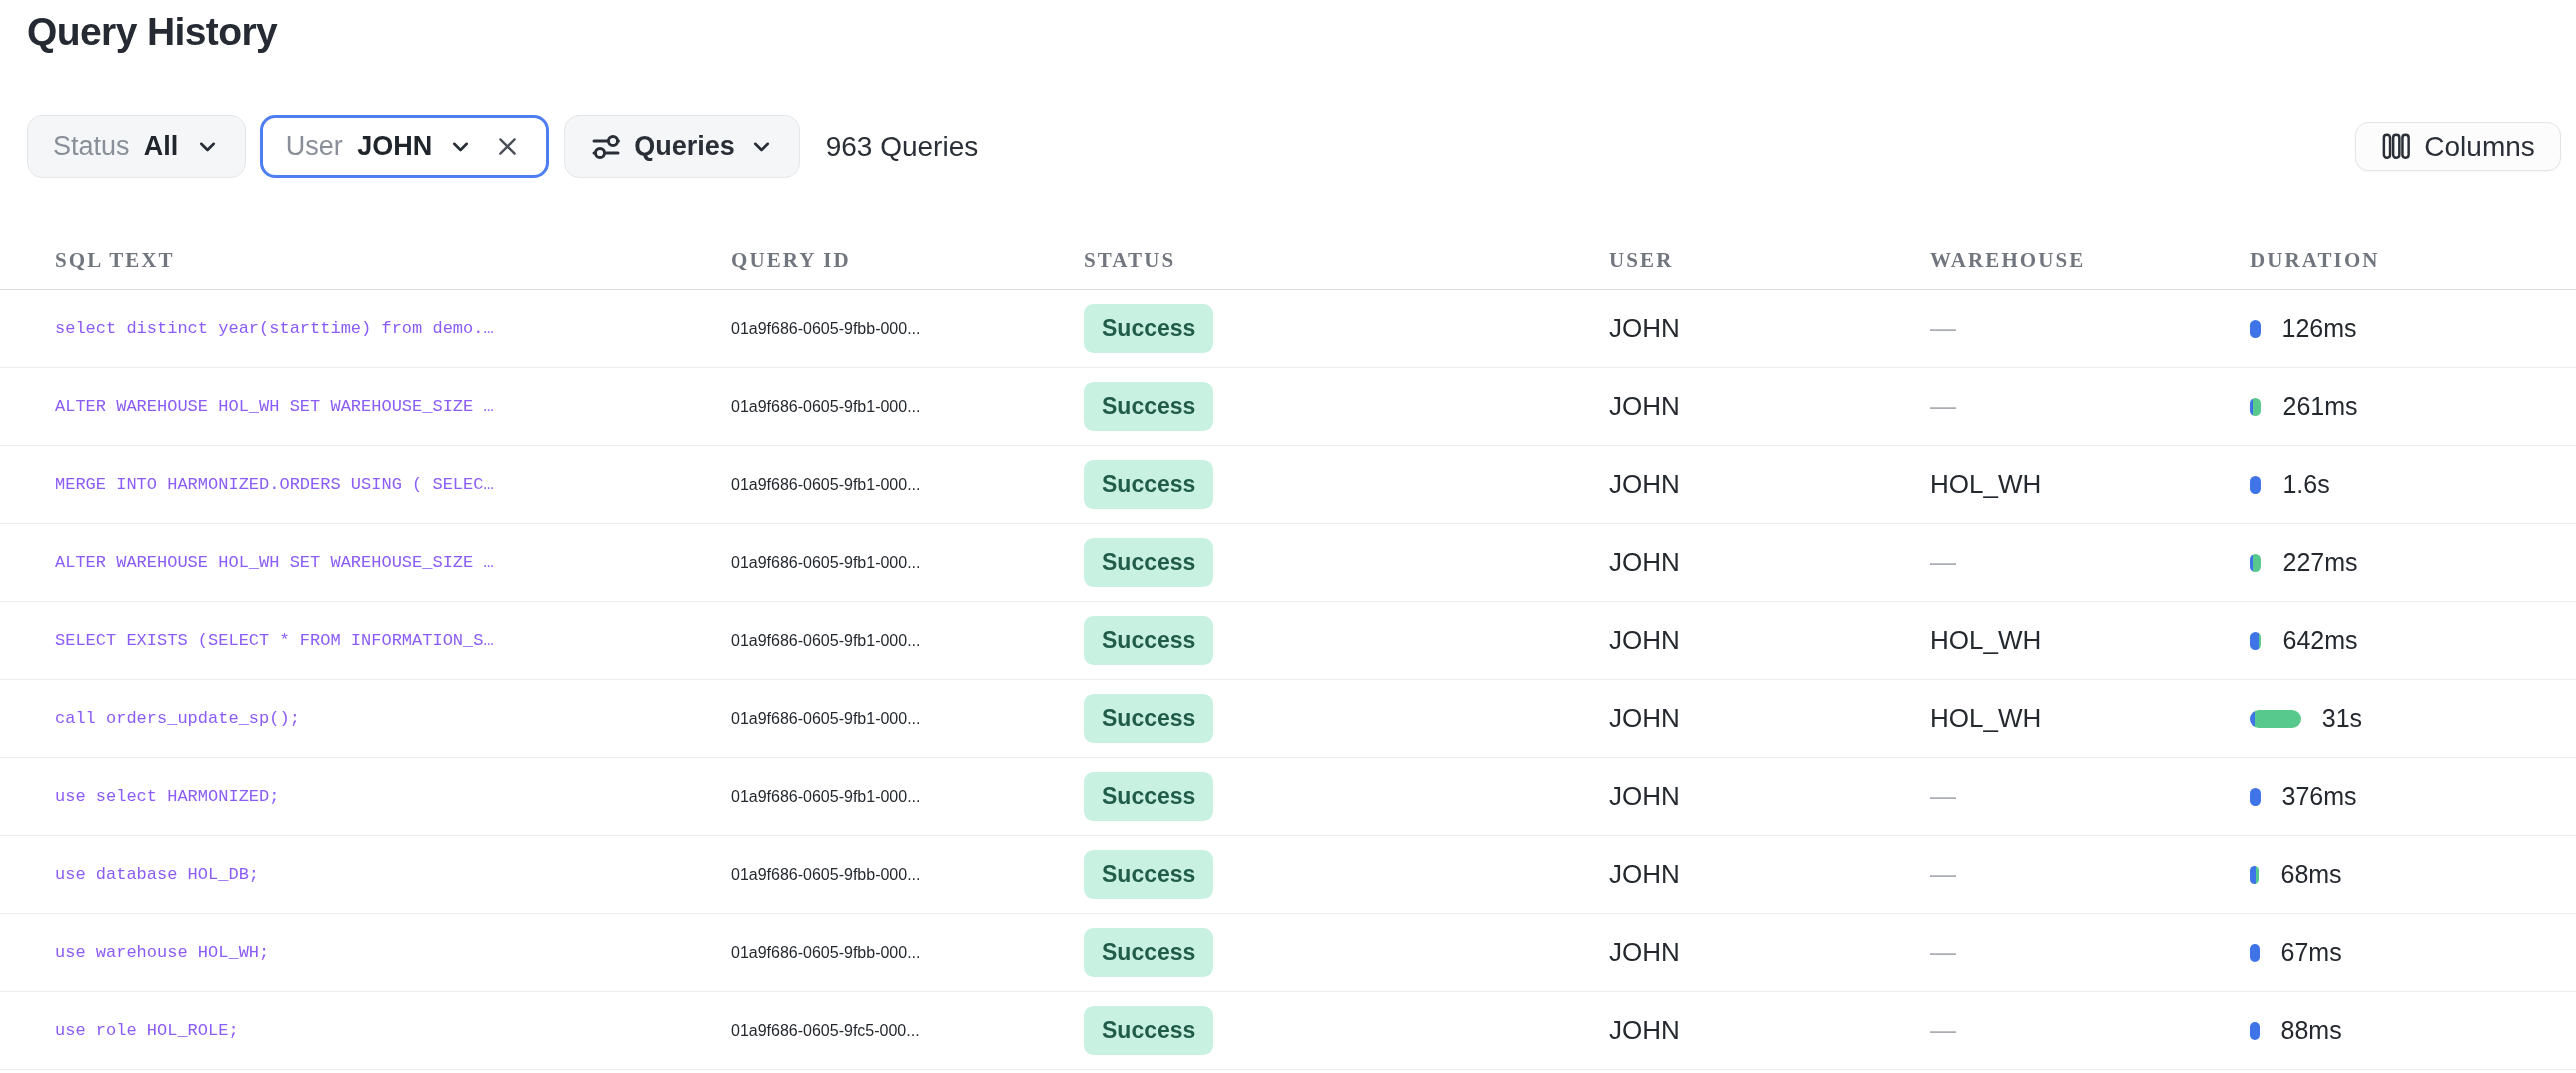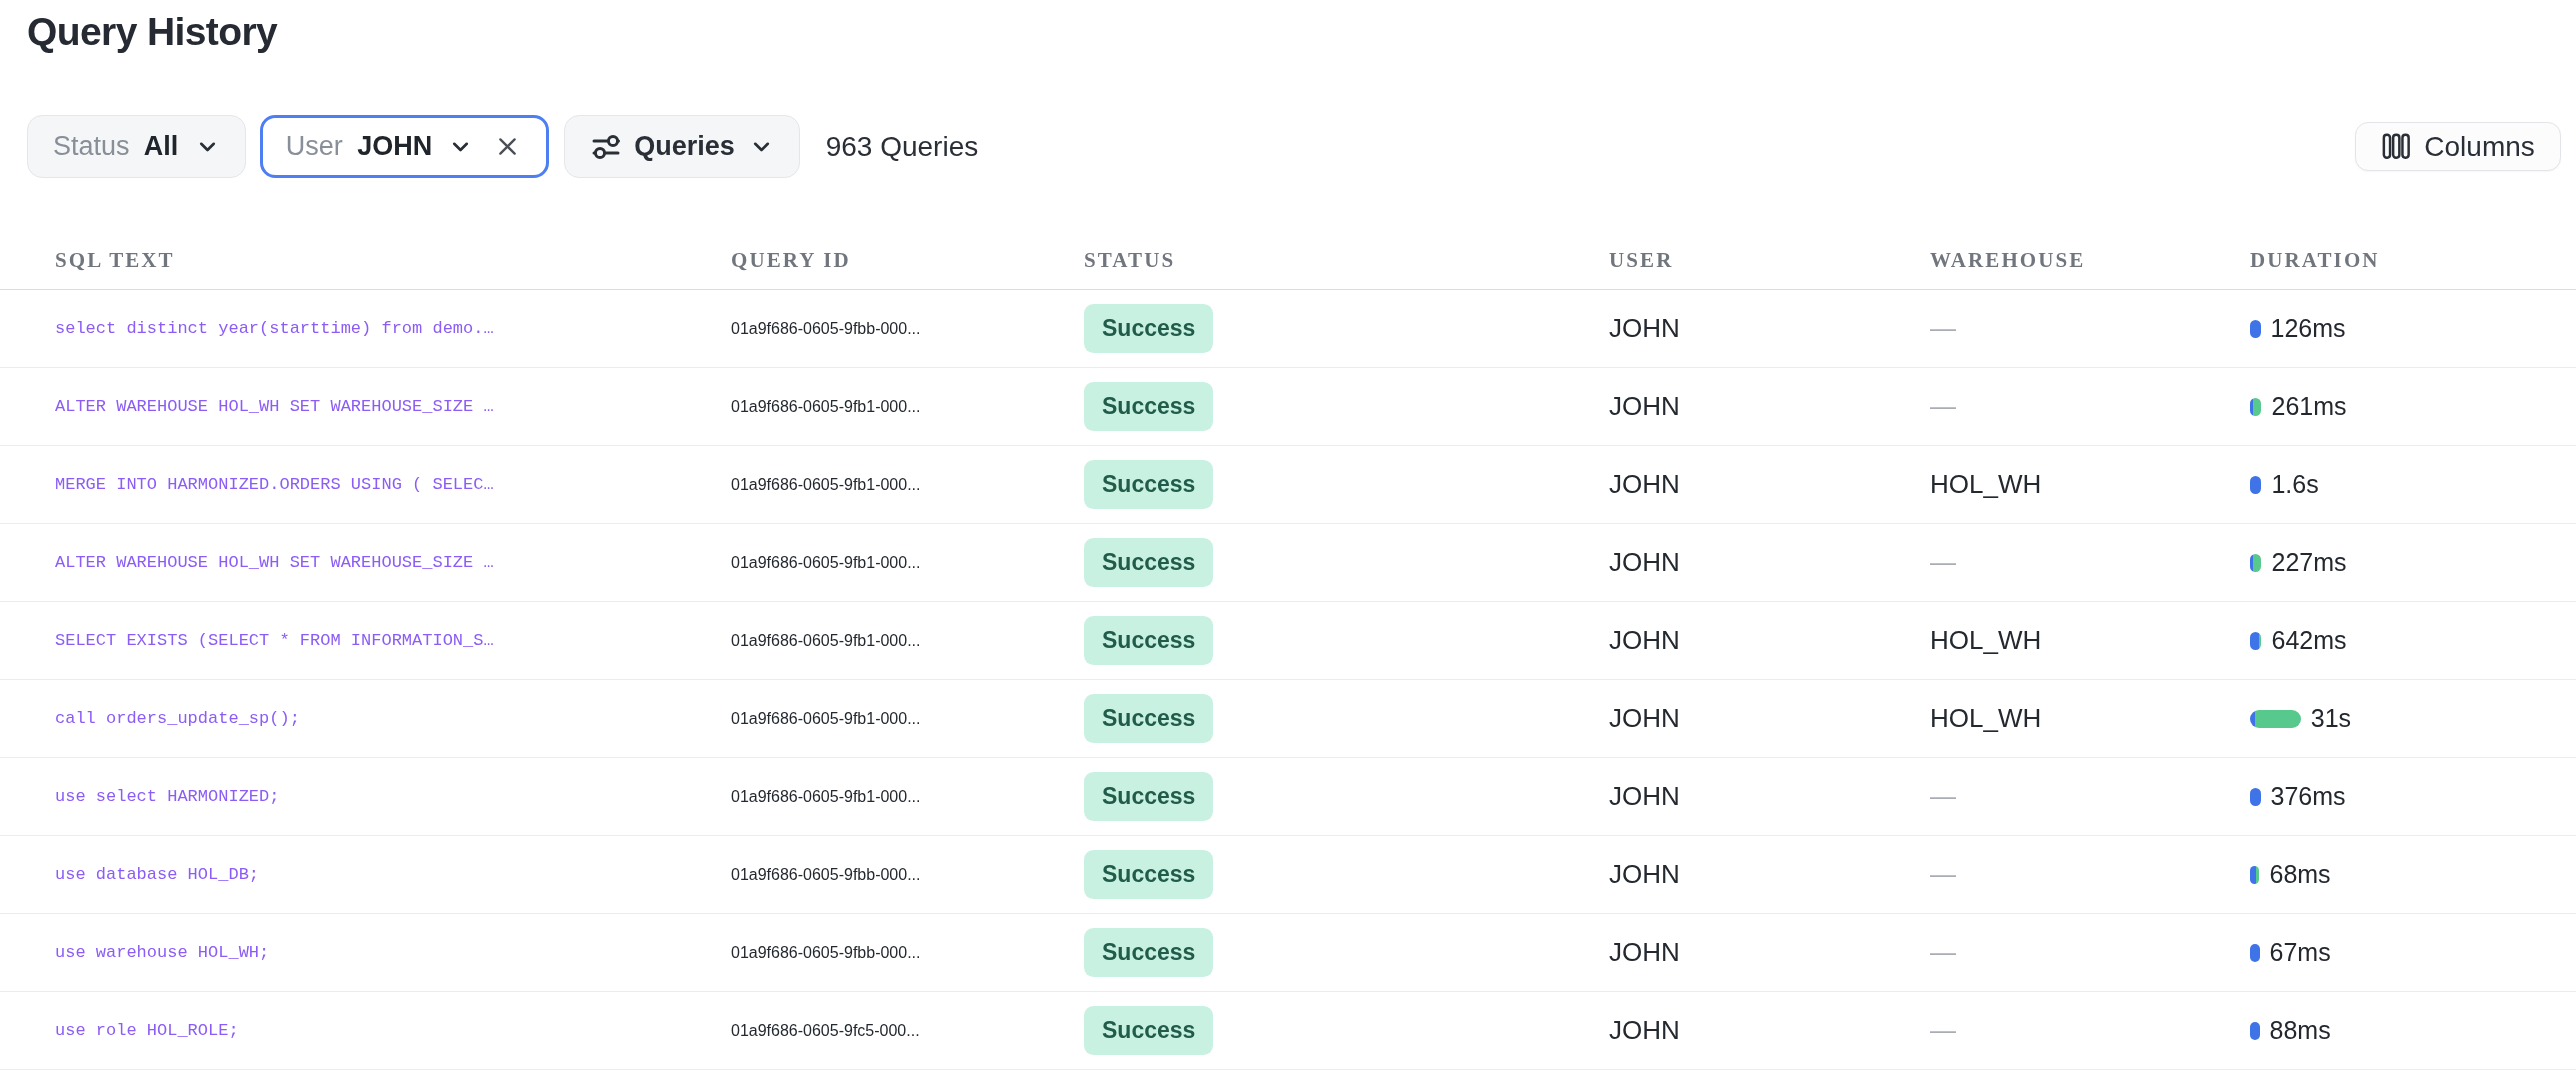--- a/index.html
+++ b/index.html
@@ -81,21 +81,21 @@
   .cell.qid { font-size: 16px; color: #24292f; }
   .badge {
     display: inline-block;
     background: var(--badge-bg); color: var(--badge-text);
     font-size: 23px; font-weight: 700;
     padding: 12px 18px; border-radius: 9.5px; line-height: 1.1;
   }
   .cell.user { font-size: 26px; color: #24292f; }
   .cell.wh { font-size: 26px; color: #24292f; }
   .cell.wh.dim { color: #a9adb3; }
-  .cell.dur { display: flex; align-items: center; gap: 10px; }
+  .cell.dur { display: flex; align-items: center; gap: 21px; }
   .durbar {
     height: 18px; border-radius: 9.5px; overflow: hidden;
     display: flex; flex: 0 0 auto;
   }
   .durbar .seg-blue { background: var(--bar-blue); height: 100%; }
   .durbar .seg-green { background: var(--bar-green); height: 100%; }
   .dur-text { font-size: 25px; color: #23272e; }
 
   svg.stroke { fill: none; stroke: #2a2f37; stroke-width: 3; stroke-linecap: round; stroke-linejoin: round; }
 </style>

